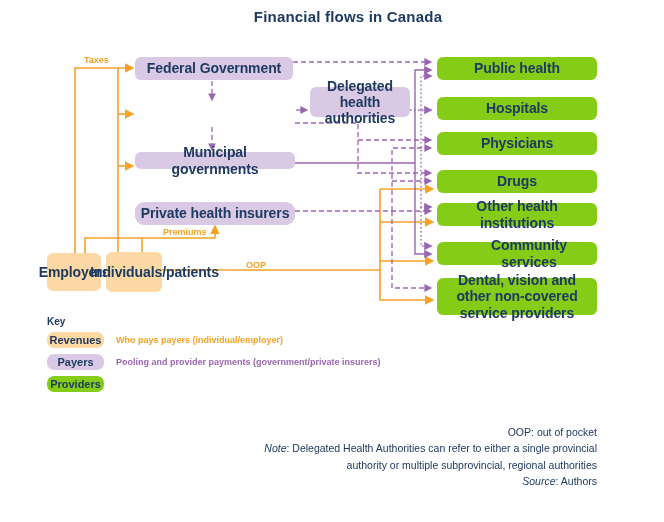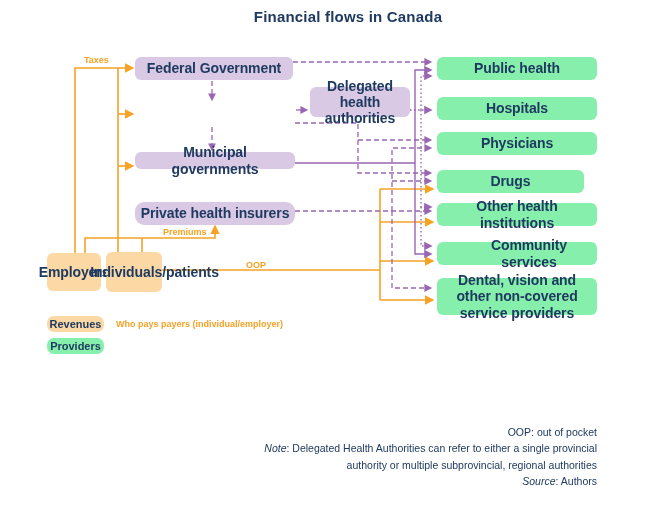--- a/index.html
+++ b/index.html
@@ -5,35 +5,35 @@
   html,body{margin:0;padding:0;background:#ffffff;}
   #page{position:relative;width:664px;height:522px;background:#ffffff;
         font-family:"Liberation Sans",sans-serif;overflow:hidden;}
   #title{position:absolute;top:8px;left:16px;width:664px;text-align:center;
          font-size:15px;font-weight:700;color:#1F3A60;letter-spacing:0.2px;}
   #edges{position:absolute;top:0;left:0;}
   .node{position:absolute;border-radius:6px;display:flex;align-items:center;justify-content:center;
         text-align:center;font-weight:700;color:#1F3A60;font-size:14px;letter-spacing:-0.1px;
         line-height:1.15;padding:1px 4px;box-sizing:border-box;}
   .payer{background:#D9C9E4;}
-  .provider{background:#86efac;text-align:center;}
+  .provider{background:#84cc16;text-align:center;}
   .revenue{background:#FBD8A4;}
   .flow-label{position:absolute;font-size:9px;font-weight:700;color:#F5A225;}
   
   #n-federal{left:135px;top:57px;width:158px;height:23px;}
   #n-provincial{left:135px;top:103px;width:160px;height:23px;}
   #n-municipal{left:135px;top:152px;width:160px;height:17px;}
   #n-insurers{left:135px;top:202px;width:160px;height:23px;border-radius:9px;}
   #n-delegated{left:310px;top:87px;width:100px;height:30px;}
   #n-employers{left:47px;top:253px;width:54px;height:38px;}
   #n-individuals{left:106px;top:252px;width:56px;height:40px;padding-left:45px;}
   #n-public-health{left:437px;top:57px;width:160px;height:23px;}
   #n-hospitals{left:437px;top:97px;width:160px;height:23px;}
   #n-physicians{left:437px;top:132px;width:160px;height:23px;}
-  #n-drugs{left:437px;top:170px;width:147px;height:23px;}
+  #n-drugs{left:437px;top:170px;width:160px;height:23px;}
   #n-other{left:437px;top:203px;width:160px;height:23px;}
   #n-community{left:437px;top:242px;width:160px;height:23px;padding-left:28px;}
   #n-dental{left:437px;top:278px;width:160px;height:37px;}
   #lbl-taxes{left:84px;top:55px;}
   #lbl-premiums{left:163px;top:227px;}
   #lbl-oop{left:246px;top:260px;}
   
   #key{position:absolute;left:47px;top:316px;}
   #key-title{font-size:10px;font-weight:700;color:#1F3A60;margin-bottom:5px;}
   .key-row{display:flex;align-items:center;margin-bottom:6px;}
@@ -120,23 +120,28 @@
   <div class="node provider" id="n-drugs">Drugs</div>
   <div class="node provider" id="n-other">Other health institutions</div>
   <div class="node provider" id="n-community">Community services</div>
   <div class="node provider" id="n-dental">Dental, vision and other non-covered service providers</div>
 
   <span class="flow-label" id="lbl-taxes">Taxes</span>
   <span class="flow-label" id="lbl-premiums">Premiums</span>
   <span class="flow-label" id="lbl-oop">OOP</span>
 
   <div id="key">
+    <div id="key-title">Key</div>
     <div class="key-row">
       <div class="key-pill revenue">Revenues</div>
       <span class="key-desc desc-orange">Who pays payers (individual/employer)</span>
+    </div>
+    <div class="key-row">
+      <div class="key-pill payer">Payers</div>
+      <span class="key-desc desc-purple">Pooling and provider payments (government/private insurers)</span>
     </div>
     <div class="key-row">
       <div class="key-pill provider">Providers</div>
       <span class="key-desc"></span>
     </div>
   </div>
 
   <div id="notes">
     <div>OOP: out of pocket</div>
     <div><i>Note</i><span>: Delegated Health Authorities can refer to either a single provincial authority or multiple subprovincial, regional authorities</span></div>

